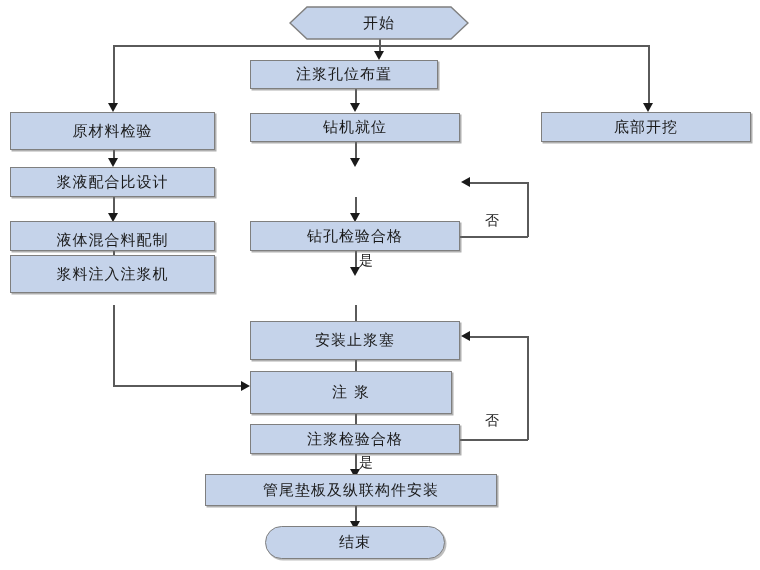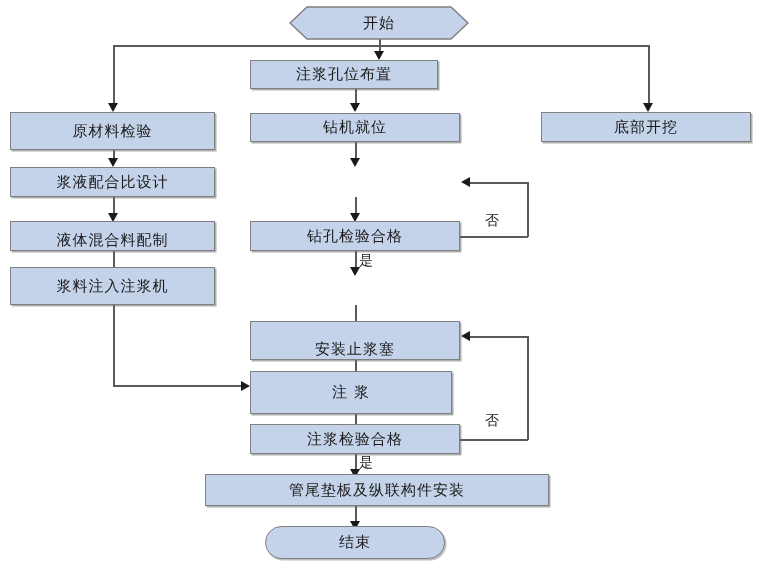--- a/index.html
+++ b/index.html
@@ -169,46 +169,46 @@
 
   <div class="node" style="left:250px; top:60px; width:188px; height:29px;">
     <span>注浆孔位布置</span>
   </div>
   <div class="node" style="left:250px; top:113px; width:210px; height:29px;">
     <span>钻机就位</span>
   </div>
   <div class="node" style="left:250px; top:221px; width:210px; height:30px;">
     <span>钻孔检验合格</span>
   </div>
-  <div class="node" style="left:250px; top:321px; width:210px; height:39px;align-items:flex-end;">
+  <div class="node" style="left:250px; top:321px; width:210px; height:39px;">
     <span>安装止浆塞</span>
   </div>
   <div class="node" style="left:250px; top:371px; width:202px; height:43px;">
     <span>注 浆</span>
   </div>
   <div class="node" style="left:250px; top:424px; width:210px; height:30px;">
     <span>注浆检验合格</span>
   </div>
-  <div class="node" style="left:205px; top:474px; width:344px; height:32px;">
+  <div class="node" style="left:205px; top:474px; width:292px; height:32px;">
     <span>管尾垫板及纵联构件安装</span>
   </div>
   <div class="node terminator-end" style="left:265px; top:526px; width:180px; height:33px;">
     <span>结束</span>
   </div>
 
   <div class="node" style="left:10px; top:112px; width:205px; height:38px;">
     <span>原材料检验</span>
   </div>
   <div class="node" style="left:10px; top:167px; width:205px; height:30px;">
     <span>浆液配合比设计</span>
   </div>
   <div class="node" style="left:10px; top:221px; width:205px; height:30px;align-items:flex-end;">
     <span>液体混合料配制</span>
   </div>
-  <div class="node" style="left:10px; top:267px; width:205px; height:38px;">
+  <div class="node" style="left:10px; top:255px; width:205px; height:38px;">
     <span>浆料注入注浆机</span>
   </div>
 
   <div class="node" style="left:541px; top:112px; width:210px; height:30px;">
     <span>底部开挖</span>
   </div>
 
 </div>
 
 </body></html>

